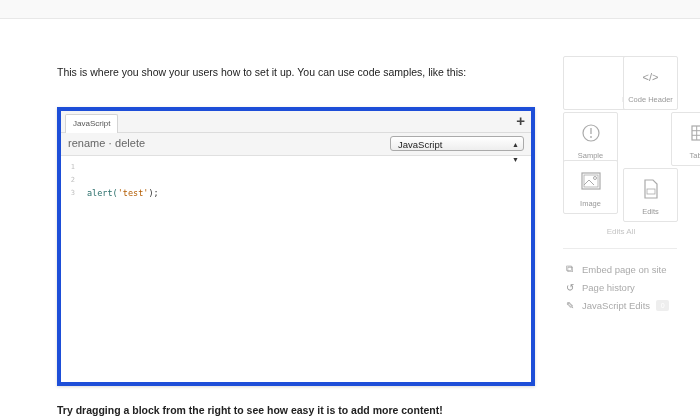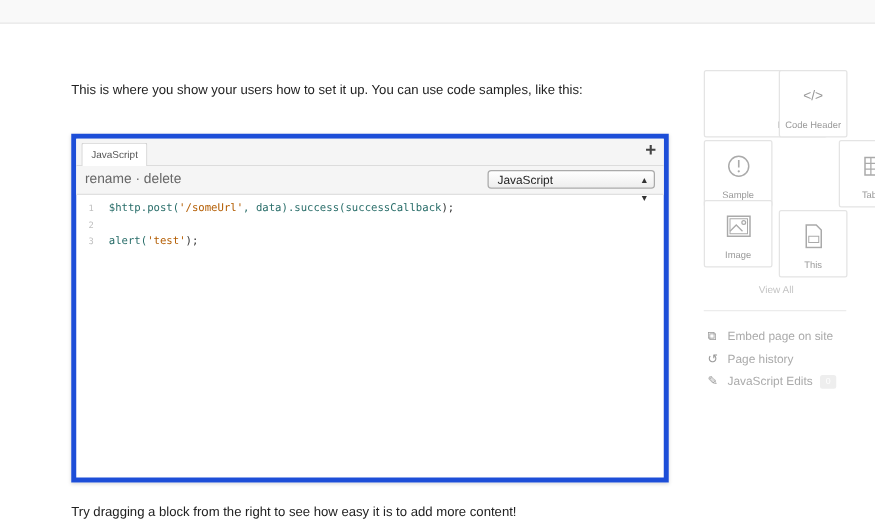--- a/index.html
+++ b/index.html
@@ -2,21 +2,21 @@
 <html><head>
 <meta charset="utf-8">
 <style>
   html, body { margin:0; padding:0; }
   body {
     width:700px; height:418px; overflow:hidden; position:relative;
     background:#ffffff; font-family:"Liberation Sans", sans-serif; color:#333;
   }
   .topbar { position:absolute; left:0; top:0; width:700px; height:18px; background:#f9f9f9; border-bottom:1px solid #e8e8e8; }
   .intro { position:absolute; left:57px; top:66px; font-size:10.5px; color:#222; }
-  .outro { position:absolute; left:57px; top:404px; font-size:10.5px; color:#222; }
+  .outro { position:absolute; left:57px; top:404px; font-size:10.5px; color:#222;font-weight:bold; }
 
   .editor {
     position:absolute; left:57px; top:107px; width:470px; height:271px;
     background:#fff; border:4px solid #1d4ed8; box-shadow:0 1px 3px rgba(0,0,0,0.15);
   }
   .tabbar { height:21px; background:#f5f5f5; border-bottom:1px solid #dcdcdc; position:relative; }
   .tab {
     position:absolute; left:4px; top:3px; height:18px; padding:0 7px;
     background:#fff; border:1px solid #d4d4d4; border-bottom:none;
     font-size:8px; color:#555; line-height:18px; border-radius:2px 2px 0 0;
@@ -69,21 +69,20 @@
       <span>rename</span><span> · </span><span>delete</span>
     </div>
     <div class="lang-select">
       <span>JavaScript</span>
       <span class="arrows">▲<br>▼</span>
     </div>
   </div>
   <div class="code" id="code-area">
       <div class="line">
         <span class="ln">1</span>
-        <span><span class="t-var">$http.post(</span><span class="t-str">'/someUrl'</span><span class="t-var">, data).success(</span><span class="t-var">successCallback</span><span class="t-punc">);</span></span>
       </div>
       <div class="line">
         <span class="ln">2</span>
         <span></span>
       </div>
       <div class="line">
         <span class="ln">3</span>
         <span><span class="t-var">alert(</span><span class="t-str">'test'</span><span class="t-punc">);</span></span>
       </div>
     </div>
@@ -141,25 +140,25 @@
     </div>
     <div class="lbl">Image</div>
   </div>
   <div class="block" style="left:60px;top:112px;">
     <div class="ico">
       <svg width="16" height="20" viewBox="0 0 16 20">
           <path d="M2 1 h8 l4 4 v14 h-12 z" fill="none" stroke="#aaa" stroke-width="1.2"></path>
           <rect x="4" y="10" width="8" height="5" fill="none" stroke="#aaa" stroke-width="0.8"></rect>
         </svg>
     </div>
-    <div class="lbl">This</div>
+    <div class="lbl">Edits</div>
   </div>
 </div>
 
-<div class="view-all">View All</div>
+<div class="view-all">Edits All</div>
 <div class="sep"></div>
 
 <div class="side-links">
   <div class="side-link">
     <span class="sicon">⧉</span>
     <span>Embed page on site</span>
   </div>
   <div class="side-link">
     <span class="sicon">↺</span>
     <span>Page history</span>

